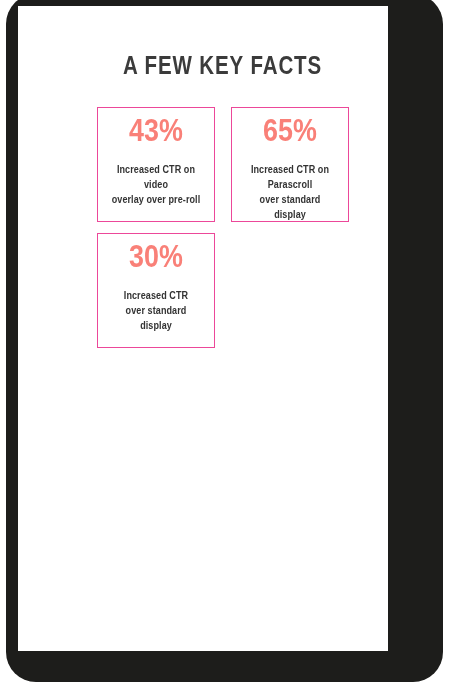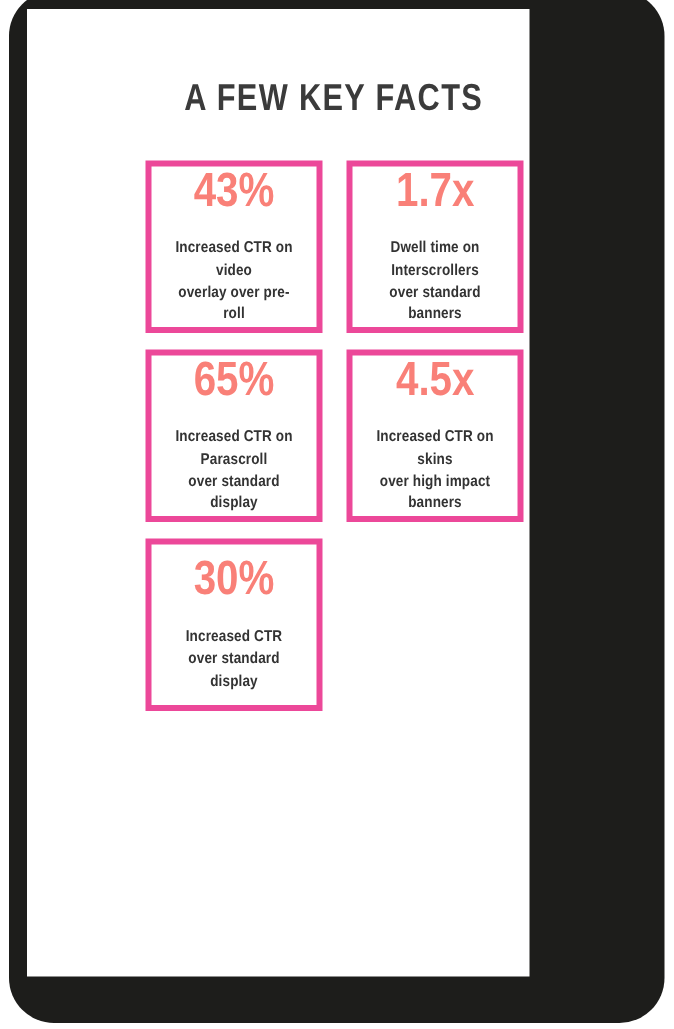--- a/index.html
+++ b/index.html
@@ -24,21 +24,21 @@
     background: #1d1d1b;
     border-radius: 30px;
     box-sizing: border-box;
   }
 
   
   #page {
     position: absolute;
     left: 12px;
     top: 12px;
-    width: 335px;
+    width: 370px;
     height: 645px;
     background: #ffffff;
     box-sizing: border-box;
     overflow: hidden;
   }
 
   
   #page-title {
     position: absolute;
     left: 0;
@@ -65,26 +65,26 @@
     display: grid;
     grid-template-columns: 118px 118px;
     grid-column-gap: 16px;
     grid-row-gap: 11px;
   }
 
   .fact-card {
     box-sizing: border-box;
     width: 118px;
     height: 115px;
-    border: 4px solid #ec4899;
+    border: 1px solid #ec4899;
     background: #ffffff;
     display: flex;
     flex-direction: column;
     align-items: center;
-    justify-content: center;
+    justify-content: flex-start;
     padding: 6px 5px 8px 5px;
   }
 
   .fact-value {
     font-family: "Liberation Sans Narrow", "Liberation Sans", sans-serif;
     font-size: 32px;
     font-weight: 700;
     color: #f98078;
     line-height: 1;
     letter-spacing: 0px;
@@ -115,33 +115,23 @@
 
     <div id="page-title">A FEW KEY FACTS</div>
 
     <div id="facts-grid">
         <div class="fact-card">
           <div class="fact-value">43%</div>
           <div class="fact-label">Increased CTR on video
 overlay over pre-roll</div>
         </div>
         <div class="fact-card">
-          <div class="fact-value">1.7x</div>
-          <div class="fact-label">Dwell time on Interscrollers
-over standard banners</div>
-        </div>
-        <div class="fact-card">
           <div class="fact-value">65%</div>
           <div class="fact-label">Increased CTR on Parascroll
 over standard display</div>
-        </div>
-        <div class="fact-card">
-          <div class="fact-value">4.5x</div>
-          <div class="fact-label">Increased CTR on skins
-over high impact banners</div>
         </div>
         <div class="fact-card">
           <div class="fact-value">30%</div>
           <div class="fact-label">Increased CTR
 over standard display</div>
         </div>
       </div>
 
   </div>
 </div>

